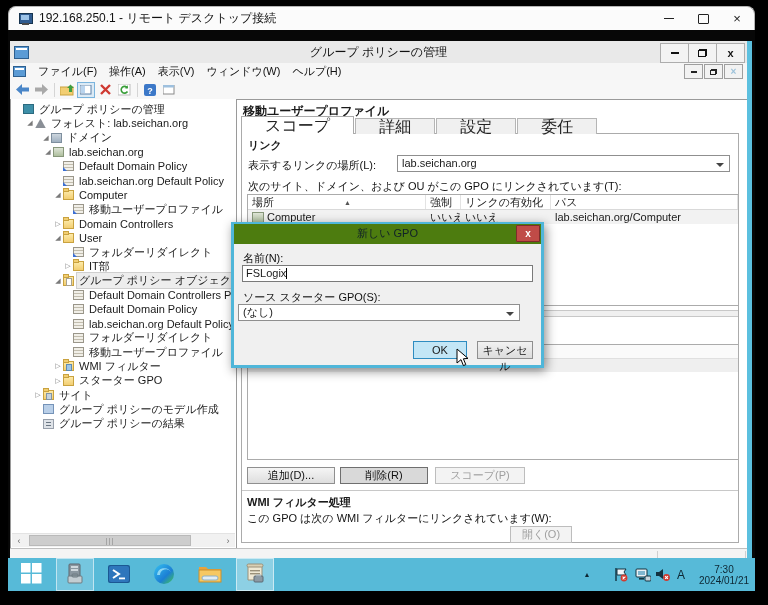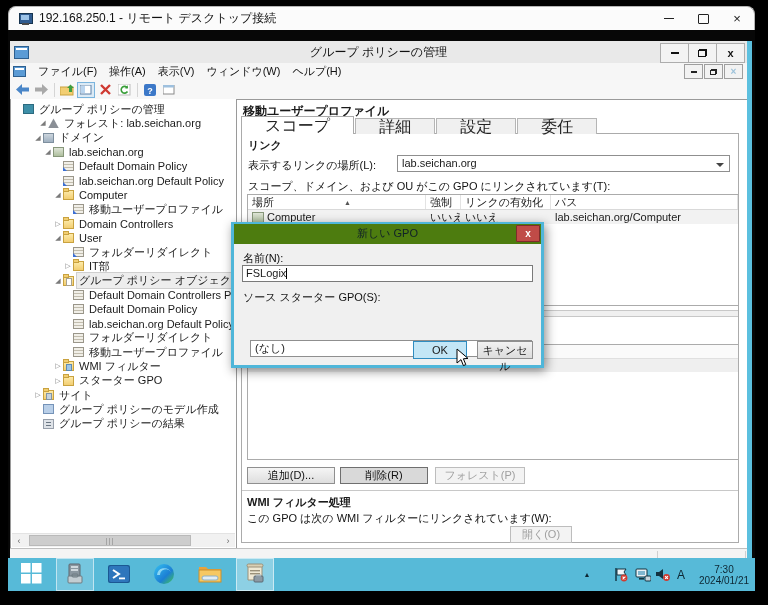--- a/index.html
+++ b/index.html
@@ -301,26 +301,26 @@
 
       <div class="mmc-body">
 
         <div class="tree-pane">
           <div style="padding-top:3px;">
               <div class="trow" style="padding-left: 2px;">
                 <span class="texp"></span>
                 <span class="ticon ic-console"></span>
                 <span class="tlbl">グループ ポリシーの管理</span>
               </div>
-              <div class="trow" style="padding-left: 27px;">
+              <div class="trow" style="padding-left: 14px;">
                 <span class="texp">◢</span>
                 <span class="ticon ic-forest"></span>
                 <span class="tlbl">フォレスト: lab.seichan.org</span>
               </div>
-              <div class="trow" style="padding-left: 22px;">
+              <div class="trow" style="padding-left: 30px;">
                 <span class="texp">◢</span>
                 <span class="ticon ic-domains"></span>
                 <span class="tlbl">ドメイン</span>
               </div>
               <div class="trow" style="padding-left: 32px;">
                 <span class="texp">◢</span>
                 <span class="ticon ic-domain"></span>
                 <span class="tlbl">lab.seichan.org</span>
               </div>
               <div class="trow" style="padding-left: 42px;">
@@ -434,21 +434,21 @@
               <div class="tab active">スコープ</div>
               <div class="tab">詳細</div>
               <div class="tab">設定</div>
               <div class="tab">委任</div>
             </div>
 
           <div class="tabbox">
             <div class="h-bold" style="left:6px;top:4px;">リンク</div>
             <div class="lbl" style="left:6px;top:24px;">表示するリンクの場所(L):</div>
             <div class="combo" style="left:155px;top:21px;width:333px;">lab.seichan.org</div>
-            <div class="lbl" style="left:6px;top:45px;">スコープ、ドメイン、および OU がこの GPO にリンクされています(T):</div>
+            <div class="lbl" style="left:6px;top:45px;">次のサイト、ドメイン、および OU がこの GPO にリンクされています(T):</div>
 
             <div class="links-table">
               <div class="lt-head">
                 <span class="lt-hcell c1">
                     <span>場所</span>
                     <span class="sort-asc">▲</span>
                   </span>
                 <span class="lt-hcell c2">強制</span>
                 <span class="lt-hcell c3">リンクの有効化</span>
                 <span class="lt-hcell c4">パス</span>
@@ -466,21 +466,21 @@
 
             <div class="splitter"></div>
 
             <div class="sec-list">
               <div class="sl-head"></div>
               <div class="sl-row"></div>
             </div>
 
             <div class="btn" style="left:5px;top:333px;width:88px;">追加(D)...</div>
             <div class="btn emph" style="left:98px;top:333px;width:88px;">削除(R)</div>
-            <div class="btn disabled" style="left:193px;top:333px;width:90px;">フォレスト(P)</div>
+            <div class="btn disabled" style="left:193px;top:333px;width:90px;">スコープ(P)</div>
 
             <div class="wmi-divider"></div>
             <div class="h-bold" style="left:5px;top:361px;">WMI フィルター処理</div>
             <div class="lbl" style="left:5px;top:377px;">この GPO は次の WMI フィルターにリンクされています(W):</div>
             <div class="btn disabled" style="left:268px;top:392px;width:62px;">開く(O)</div>
           </div>
         </div>
       </div>
 
       <div class="statusbar">
@@ -590,21 +590,21 @@
     </div>
   </div>
 </div>
 
 <div class="dialog">
   <div class="dlg-title">新しい GPO</div>
   <div class="dlg-close"><span>x</span></div>
   <div class="lbl" style="left:9px;top:26px;">名前(N):</div>
   <div class="dlg-input"><span>FSLogix</span><span class="caret"></span></div>
   <div class="lbl" style="left:9px;top:65px;">ソース スターター GPO(S):</div>
-  <div class="combo" style="left:16px;top:79px;width:282px;margin-top:36px;">(なし)</div>
+  <div class="combo" style="left:4px;top:79px;width:282px;">(なし)</div>
   <div class="dlg-btn dlg-ok">OK</div>
   <div class="dlg-btn dlg-cancel">キャンセル</div>
 </div>
 
 <div class="cursor">
   <svg width="14" height="20">
       <path d="M1 1 L1 15 L5 11.6 L7.4 17.6 L9.8 16.6 L7.4 10.8 L12 10.4 Z" fill="#fff" stroke="#000" stroke-width="1"></path>
     </svg>
 </div>
 

